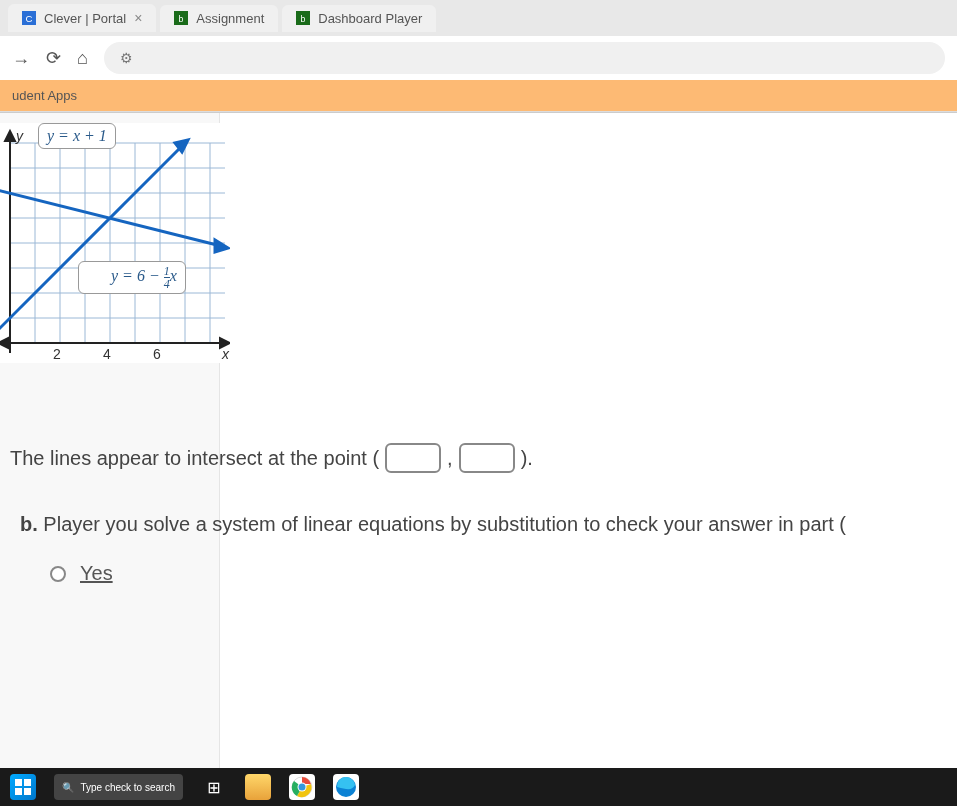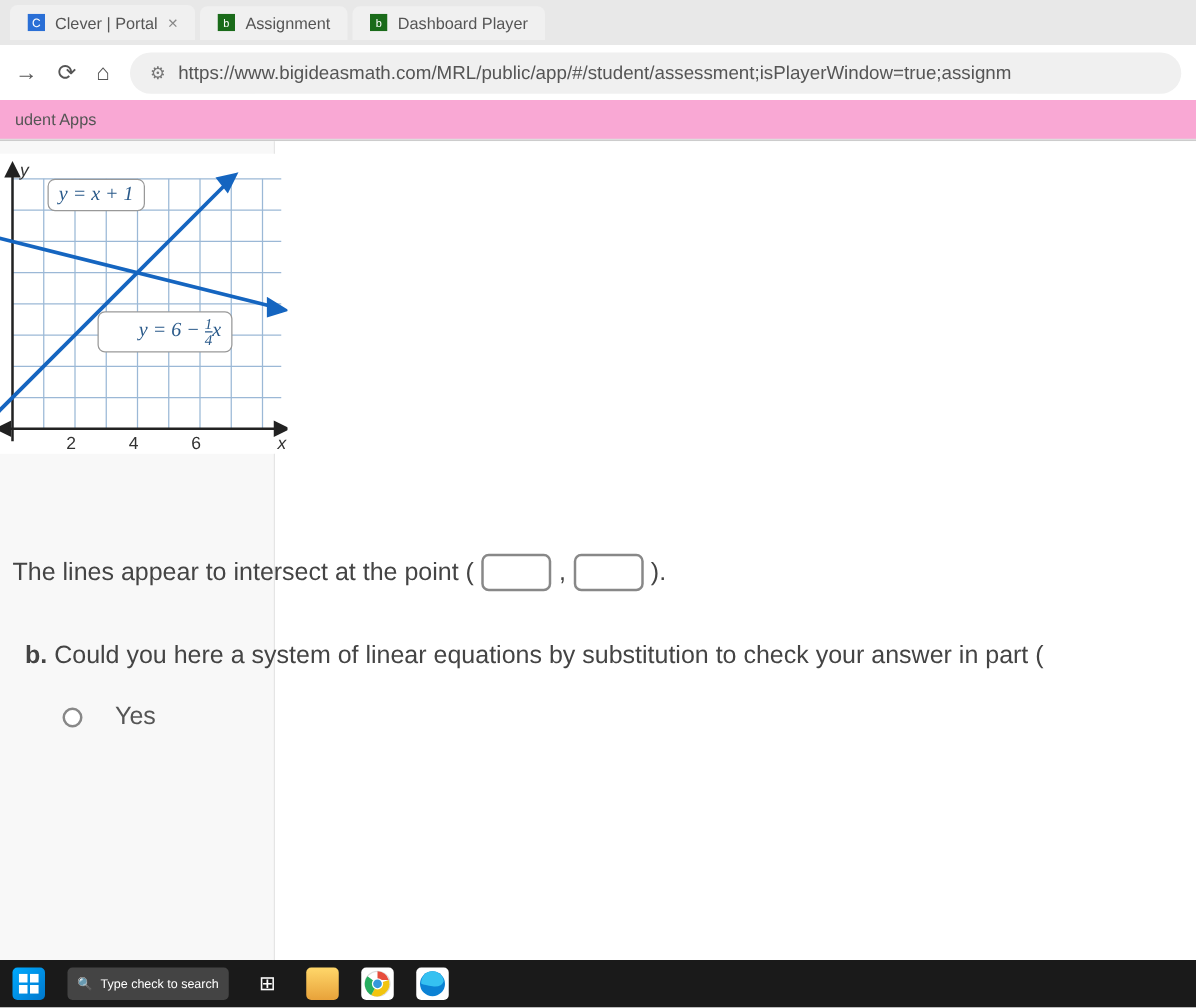--- a/index.html
+++ b/index.html
@@ -56,21 +56,21 @@
       color: #555;
     }
     .url-icon { font-size: 14px; color: #777; }
     .bookmarks-row {
       display: flex;
       align-items: center;
       height: 32px;
       padding: 0 12px;
       font-size: 13px;
       color: #555;
-      background: #f9a8d4;
+      background: #fdba74;
       border-bottom: 1px solid #ddd;
     }
     .content-area {
       display: flex;
       background: #fff;
       height: calc(100% - 150px);
     }
     .sidebar {
       width: 220px;
       background: #f8f8f8;
@@ -135,23 +135,24 @@
       margin-top: 40px;
       padding: 0 10px;
       font-size: 20px;
       color: #444;
     }
     .radio-row {
       margin-top: 26px;
       padding: 0 30px;
       display: flex;
       align-items: center;
-      gap: 26px;
+      gap: 14px;
       font-size: 20px;
       color: #555;
+      text-decoration: underline;
     }
     .radio-circle {
       width: 16px;
       height: 16px;
       border: 2px solid #888;
       border-radius: 50%;
       background: #fff;
     }
     .taskbar {
       position: absolute;
@@ -210,21 +211,20 @@
         </svg>
       <span>Dashboard Player</span>
     </div>
   </div>
   <div class="url-row">
     <span class="nav-icon">→</span>
     <span class="nav-icon">⟳</span>
     <span class="nav-icon">⌂</span>
     <div class="url-bar">
       <span class="url-icon">⚙</span>
-      <span>https://www.bigideasmath.com/MRL/public/app/#/student/assessment;isPlayerWindow=true;assignm</span>
     </div>
   </div>
   <div class="bookmarks-row">
     <span>udent Apps</span>
   </div>
 </div>
 
 <div class="content-area">
   <div class="sidebar">
     <div class="sidebar-btn">
@@ -284,40 +284,40 @@
           <text x="57" y="236" text-anchor="middle">2</text>
           <text x="107" y="236" text-anchor="middle">4</text>
           <text x="157" y="236" text-anchor="middle">6</text>
           <text x="-4" y="175" text-anchor="end">2</text>
           <text x="-4" y="125" text-anchor="end">4</text>
           <text x="-4" y="75" text-anchor="end">6</text>
           <text x="222" y="236" font-style="italic">x</text>
           <text x="16" y="18" font-style="italic">y</text>
         </g>
       </svg>
-      <div class="eq-label" style="top:20px; left:38px;">
+      <div class="eq-label" style="top:0; left:38px;">
         <span>y</span> = <span>x + 1</span>
       </div>
-      <div class="eq-label" style="top:126px; left:78px;padding-left:32px;">
+      <div class="eq-label" style="top:138px; left:78px;padding-left:32px;">
         <span>y</span> = <span>6 −</span>
         <span class="frac"><span class="n">1</span><span class="d">4</span></span><span>x</span>
       </div>
     </div>
 
     <div class="question-row" style="margin-left:-220px;">
       <span>The lines appear to intersect at the point (</span>
       <span class="answer-box"></span>
       <span>,</span>
       <span class="answer-box"></span>
       <span>).</span>
     </div>
 
     <div class="partb" style="margin-left:-210px;">
       <span style="font-weight:bold;">b.</span>
-      <span>Could you here a system of linear equations by substitution to check your answer in part (</span>
+      <span>Player you solve a system of linear equations by substitution to check your answer in part (</span>
     </div>
 
     <div class="radio-row" style="margin-left:-200px;">
       <span class="radio-circle"></span>
       <span>Yes</span>
     </div>
 
   </div>
 </div>
 

